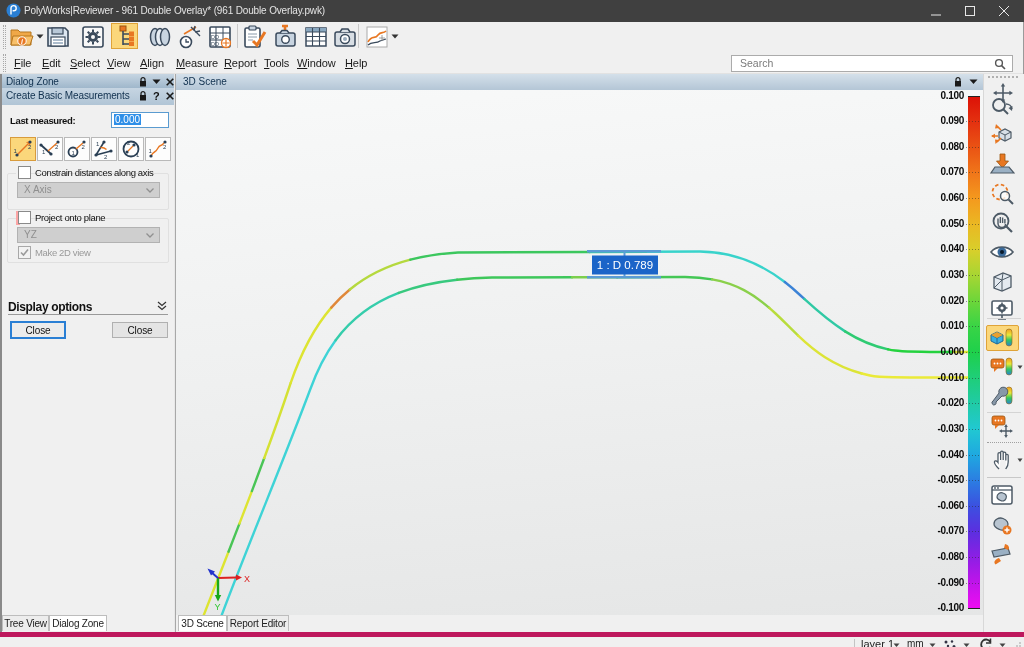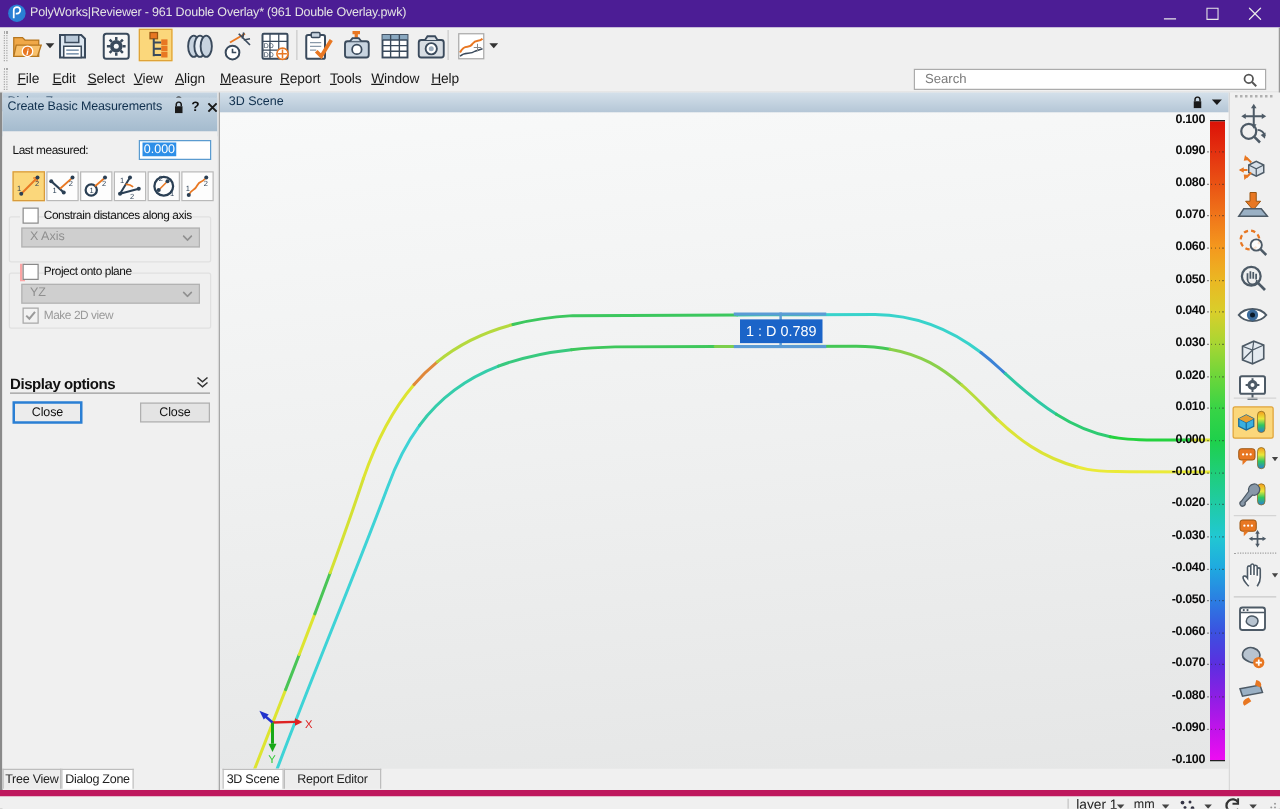--- a/index.html
+++ b/index.html
@@ -1,18 +1,18 @@
 <!DOCTYPE html>
 <html><head>
 <meta charset="utf-8">
 <style>
 *{margin:0;padding:0;box-sizing:border-box;font-family:"Liberation Sans",sans-serif;}
 html,body{width:1024px;height:647px;overflow:hidden;background:#f0f0f0;position:relative;}
 .abs{position:absolute;}
-#titlebar{left:0;top:0;width:1024px;height:22px;background:#4c1d95;}
+#titlebar{left:0;top:0;width:1024px;height:22px;background:#404040;}
 #titlebar .title{left:24px;top:5px;color:#e4e4e4;font-size:10px;letter-spacing:-0.15px;}
 .wbtn{top:0;width:34px;height:22px;color:#e8e8e8;text-align:center;line-height:22px;font-size:13px;}
 #toolbar{left:0;top:22px;width:1024px;height:30px;background:#f0f0f0;}
 #menubar{left:0;top:52px;width:1024px;height:22px;background:#f0f0f0;border-bottom:1px solid #e2e2e2;}
 .menu{top:5px;font-size:11px;letter-spacing:-0.1px;color:#1a1a1a;white-space:nowrap;}
 .grip{width:3px;border-left:1px dotted #a8a8a8;border-right:1px dotted #a8a8a8;}
 .tsep{width:1px;background:#c9c9c9;top:25px;height:25px;}
 #searchbox{left:731px;top:55px;width:282px;height:17px;background:#fff;border:1px solid #ababab;font-size:10.5px;color:#7a7a7a;padding-left:8px;line-height:15px;}
 #dock{left:2px;top:74px;width:172px;height:541px;background:#f0f0f0;}
 .dockhdr{left:0;width:172px;background:linear-gradient(#c6d5e2,#9fb7cb);color:#10304e;font-size:10px;letter-spacing:-0.1px;white-space:nowrap;}
@@ -172,32 +172,32 @@
         <rect x="1" y="4" width="6" height="5.5" fill="#1a1a1a"></rect>
         <path d="M2 4 V2.6 a2 2 0 0 1 4 0 V4" fill="none" stroke="#1a1a1a" stroke-width="1.2"></path>
       </svg>
   <svg class="abs" style="left:150px;top:5px" width="9" height="6" viewBox="0 0 9 6">
         <path d="M0.5 0.5 L4.5 5 L8.5 0.5 Z" fill="#1a1a1a"></path>
       </svg>
   <svg class="abs" style="left:164px;top:4px" width="8" height="8" viewBox="0 0 8 8">
         <path d="M0.7 0.7 L7.3 7.3 M7.3 0.7 L0.7 7.3" stroke="#1a1a1a" stroke-width="1.6"></path>
       </svg>
  </div>
- <div class="abs dockhdr" style="top:4px;height:31px;line-height:15px;"><span style="margin-left:4px;">Create Basic Measurements</span>
+ <div class="abs dockhdr" style="top:14px;height:31px;line-height:15px;"><span style="margin-left:4px;">Create Basic Measurements</span>
   <svg class="abs" style="left:137px;top:3px" width="8" height="10" viewBox="0 0 8 10">
         <rect x="1" y="4" width="6" height="5.5" fill="#1a1a1a"></rect>
         <path d="M2 4 V2.6 a2 2 0 0 1 4 0 V4" fill="none" stroke="#1a1a1a" stroke-width="1.2"></path>
       </svg>
   <div class="hicon" style="left:151px;top:1px;font-size:11px;">?</div>
   <svg class="abs" style="left:164px;top:4px" width="8" height="8" viewBox="0 0 8 8">
         <path d="M0.7 0.7 L7.3 7.3 M7.3 0.7 L0.7 7.3" stroke="#1a1a1a" stroke-width="1.6"></path>
       </svg>
  </div>
  <div class="abs" id="dockbody">
-  <div class="abs lbl" style="left:8px;top:10px;">Last measured:</div>
+  <div class="abs lbl" style="left:8px;top:10px;font-weight:bold;">Last measured:</div>
   <div class="abs" style="left:109px;top:7px;width:58px;height:16px;background:#fff;border:1px solid #5a9bd0;">
     <div class="abs" style="left:2px;top:1px;background:#2e8fe8;color:#fff;font-size:10px;padding:0 1px;">0.000</div>
   </div>
   <div class="abs" id="mbtns" style="left:8px;top:32px;width:165px;height:26px;">
         <div class="abs" style="left:0px;top:0;width:26px;height:24px;background:#fbd77b;border:1px solid #d89b3c;"><svg width="24" height="22" viewBox="0 0 24 22">
             <path d="M6 17 L18 5" stroke="#e87722" stroke-width="1.5"></path>
             <path d="M15.5 4.5 L19 4 L18.5 7.5" fill="none" stroke="#e87722" stroke-width="1.2"></path>
             <circle cx="6" cy="17" r="1.6" fill="#2a3f54"></circle>
             <circle cx="19" cy="4" r="1.6" fill="#2a3f54"></circle>
             <text x="2.5" y="15" font-size="6" fill="#2a3f54">1</text>
@@ -393,21 +393,21 @@
         <div class="abs sctext" style="left:748px;top:461.0px;">-0.080</div>
         <div class="abs" style="left:787px;top:467.0px;width:17px;height:1px;background-image:repeating-linear-gradient(90deg,rgba(40,40,40,0.5) 0 1px,transparent 1px 3px);"></div>
         <div class="abs sctext" style="left:748px;top:486.7px;">-0.090</div>
         <div class="abs" style="left:787px;top:492.7px;width:17px;height:1px;background-image:repeating-linear-gradient(90deg,rgba(40,40,40,0.5) 0 1px,transparent 1px 3px);"></div>
         <div class="abs sctext" style="left:748px;top:512.3px;">-0.100</div>
       </div>
  </div>
 
  <div class="abs" style="top:541px;left:0;width:807px;height:17px;">
   <div class="tab active abs" style="left:2px;top:0;width:49px;">3D Scene</div>
-  <div class="tab abs" style="left:51px;top:0;width:78px;">Report Editor</div>
+  <div class="tab abs" style="left:51px;top:0;width:62px;">Report Editor</div>
  </div>
 </div>
 
 <div class="abs" id="rail">
     <div class="abs" id="rail-icons" style="left:0;top:0;width:41px;height:558px;">
       <div class="abs" style="left:4px;top:2px;width:30px;height:1px;border-top:2px dotted #b0b0b0;"></div>
       <svg class="abs" style="left:5px;top:6px" width="26" height="26" viewBox="0 0 26 26">
         <g stroke="#4d5a66" stroke-width="1.6">
           <path d="M14 6 V20 M7 13 H21"></path>
         </g>

